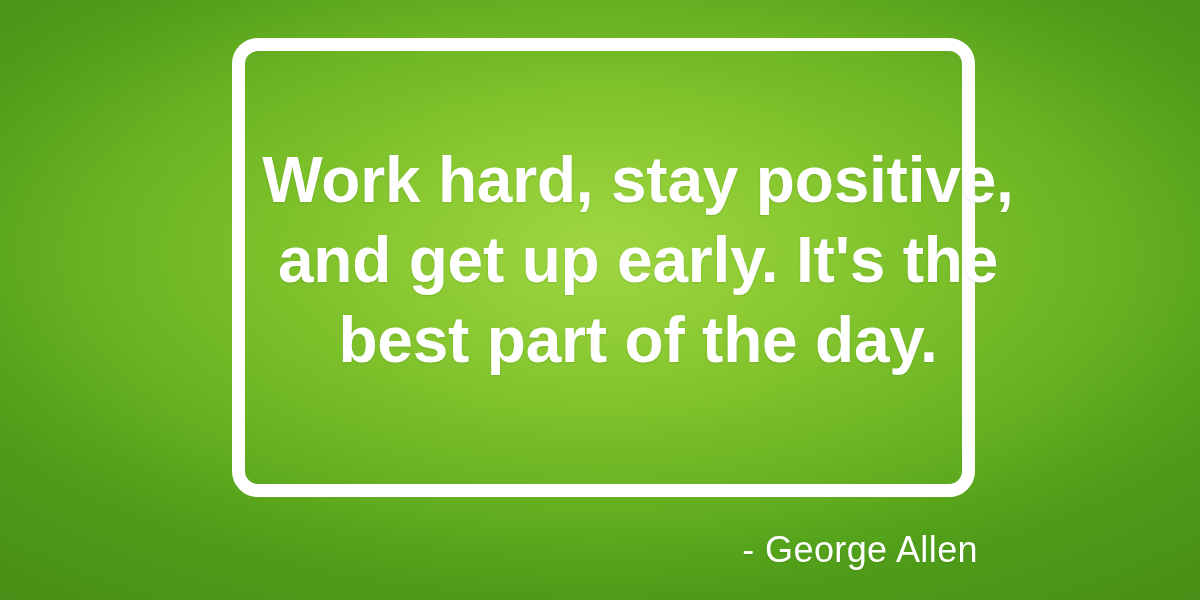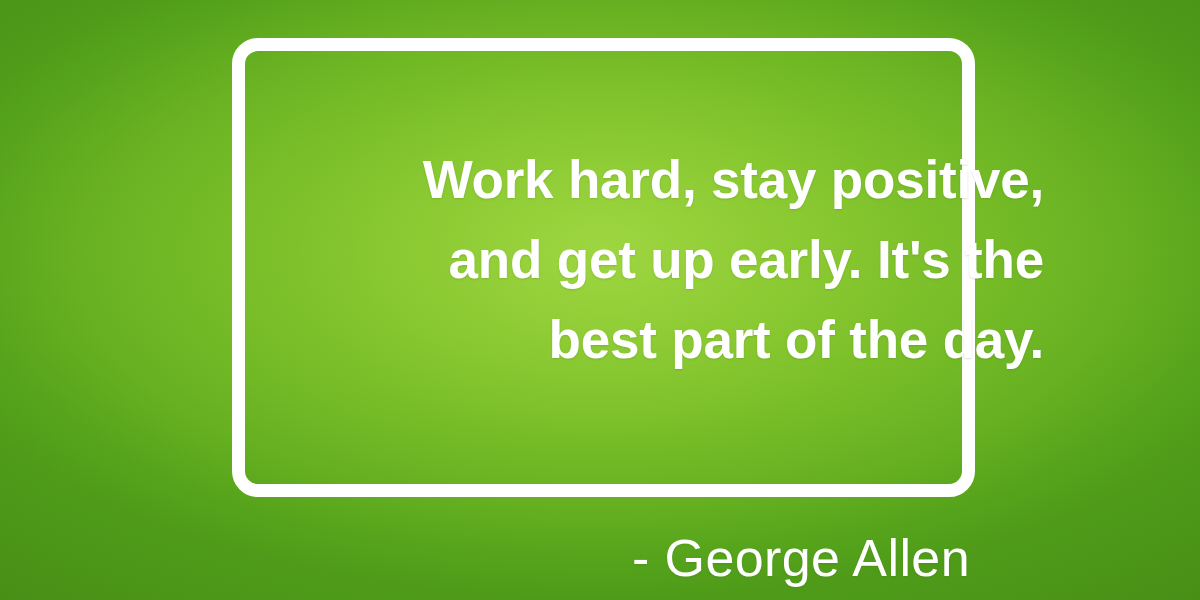--- a/index.html
+++ b/index.html
@@ -66,41 +66,41 @@
   }
 
   .quote-text {
     position: absolute;
     left: 232px;
     top: 140px;
     width: 812px;
     z-index: 3;
     margin: 0;
     padding: 0;
-    text-align: right;
+    text-align: center;
     color: #FFFFFF;
     font-family: "Liberation Sans Narrow", "Liberation Sans", sans-serif;
-    font-size: 53px;
+    font-size: 64px;
     font-weight: bold;
     line-height: 80px;
     letter-spacing: -0.2px;
     text-shadow: 0 1px 2px rgba(40,90,10,0.18);
     white-space: pre-line;
   }
 
   .quote-attribution {
     position: absolute;
     right: 218px;
     top: 518px;
     z-index: 3;
-    margin: 12px;
+    margin: 4px;
     padding: 0;
     color: #FFFFFF;
     font-family: "Liberation Sans", sans-serif;
-    font-size: 52px;
+    font-size: 36px;
     font-weight: 300;
     line-height: 56px;
     letter-spacing: 0.4px;
     text-shadow: 0 1px 2px rgba(40,90,10,0.15);
   }
 </style>
 </head>
 <body>
 
 <div id="quote-card-scene">

